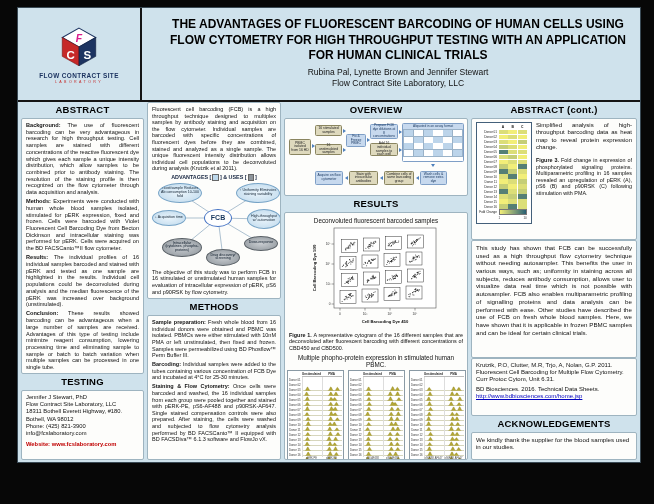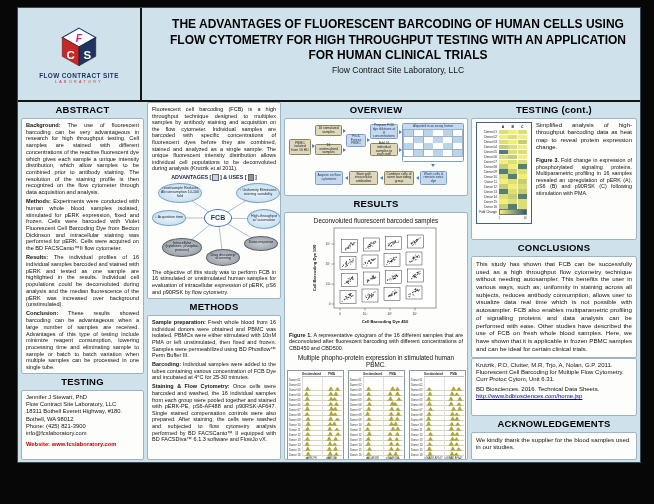--- a/index.html
+++ b/index.html
@@ -98,20 +98,21 @@
           <polygon points="38,11 38,29 22,38 22,20" fill="#1d3461" stroke="#101f3d" stroke-width="0.6"></polygon>
           <text x="22" y="15" font-size="10" font-weight="bold" font-style="italic" text-anchor="middle" fill="#d81b8c">F</text>
           <text x="14" y="32" font-size="11" font-weight="bold" text-anchor="middle" fill="#ffffff">C</text>
           <text x="30" y="32" font-size="11" font-weight="bold" text-anchor="middle" fill="#ffffff">S</text>
         </svg>
         <div class="org">FLOW CONTRACT SITE</div>
         <div class="lab">LABORATORY</div>
       </div>
       <div class="titleblock">
         <div class="title">THE ADVANTAGES OF FLUORESCENT BARCODING OF HUMAN CELLS USING FLOW CYTOMETRY FOR HIGH THROUGHPUT TESTING WITH AN APPLICATION FOR HUMAN CLINICAL TRIALS</div>
+        <div class="authors">Rubina Pal, Lynette Brown and Jennifer Stewart</div>
         <div class="affil">Flow Contract Site Laboratory, LLC</div>
       </div>
     </div>
 
     <div class="content">
 
       <div class="col" id="col1">
         <div class="sec">ABSTRACT</div>
         <div class="wbox grow" id="abstract-box">
             <p class="para"><b>Background: </b>The use of fluorescent barcoding can be very advantageous in research for high throughput testing. Cell samples are stained with different concentrations of the reactive fluorescent dye which gives each sample a unique intensity distribution, which allow samples to be combined prior to antibody staining. The resolution of the staining profile is then recognized on the flow cytometer through data acquisition and analysis.</p>
@@ -1133,21 +1134,21 @@
                   <div class="pcol-ax">p90RSK AF647</div>
                   <div class="pcol-ax">p90RSK AF647</div>
                 </div>
               </div>
             </div>
 
         </div>
       </div>
 
       <div class="col" id="col4">
-        <div class="sec">TESTING (cont.)</div>
+        <div class="sec">ABSTRACT (cont.)</div>
         <div class="wbox" id="rc-box" style="height:114px;">
           <div class="hmwrap">
             <div id="hm">
                 <div class="hrow">
                   <div class="hlab"></div>
                   <div class="hch">A</div>
                   <div class="hch">B</div>
                   <div class="hch">C</div>
                 </div>
                 <div class="hrow">
@@ -1257,21 +1258,20 @@
                     <span>10</span>
                   </div>
                 </div>
               </div>
           </div>
           <div class="rctext">
             <p class="para">Simplified analysis of high-throughput barcoding data as heat map to reveal protein expression change.</p>
             <div class="fcap" id="cap3"><b>Figure 3. </b>Fold change in expression of phosphorylated signaling proteins. Multiparametric profiling in 16 samples revealed an upregulation of pERK (A), pS6 (B) and p90RSK (C) following stimulation with PMA.</div>
           </div>
         </div>
-        <div class="sec">CONCLUSIONS</div>
         <div class="wbox grow" id="concl-box">This study has shown that FCB can be successfully used as a high throughput flow cytometry technique without needing autosampler. This benefits the user in various ways, such as; uniformity in staining across all subjects, reduces antibody consumption, allows user to visualize data real time which is not possible with autosampler. FCB also enables multiparametric profiling of signalling proteins and data analysis can be performed with ease. Other studies have described the use of FCB on fresh whole blood samples. Here, we have shown that it is applicable in frozen PBMC samples and can be ideal for certain clinical trials.</div>
         <div class="wbox" id="ref-box" style="height:50px;">
             <p class="para">Krutzik, P.O, Clutter, M.R, Trjo, A, Nolan, G.P. 2011. Fluorescent Cell Barcoding for Multiple Flow Cytometry. Curr Protoc Cytom, Unit 6.31.</p>
             <p class="para">BD Biosciences. 2016. Technical Data Sheets.<br><a href="#" style="color: rgb(0, 0, 191);">http://www.bdbiosciences.com/home.jsp</a></p>
           </div>
         <div class="sec">ACKNOWLEDGEMENTS</div>
         <div class="wbox" id="ack-box" style="height:20px;">We kindly thank the supplier for the blood samples used in our studies.</div>
       </div>
 
     </div>

